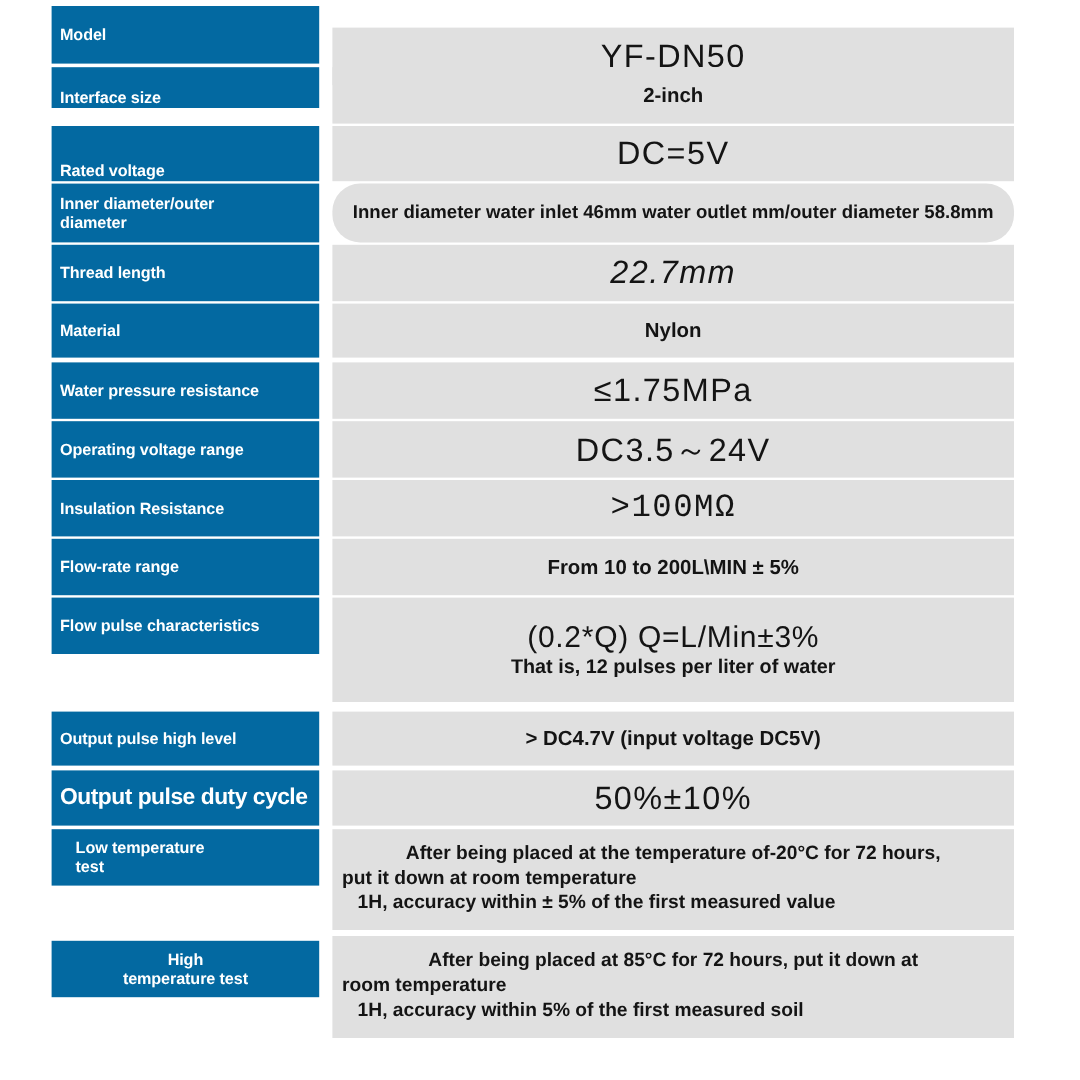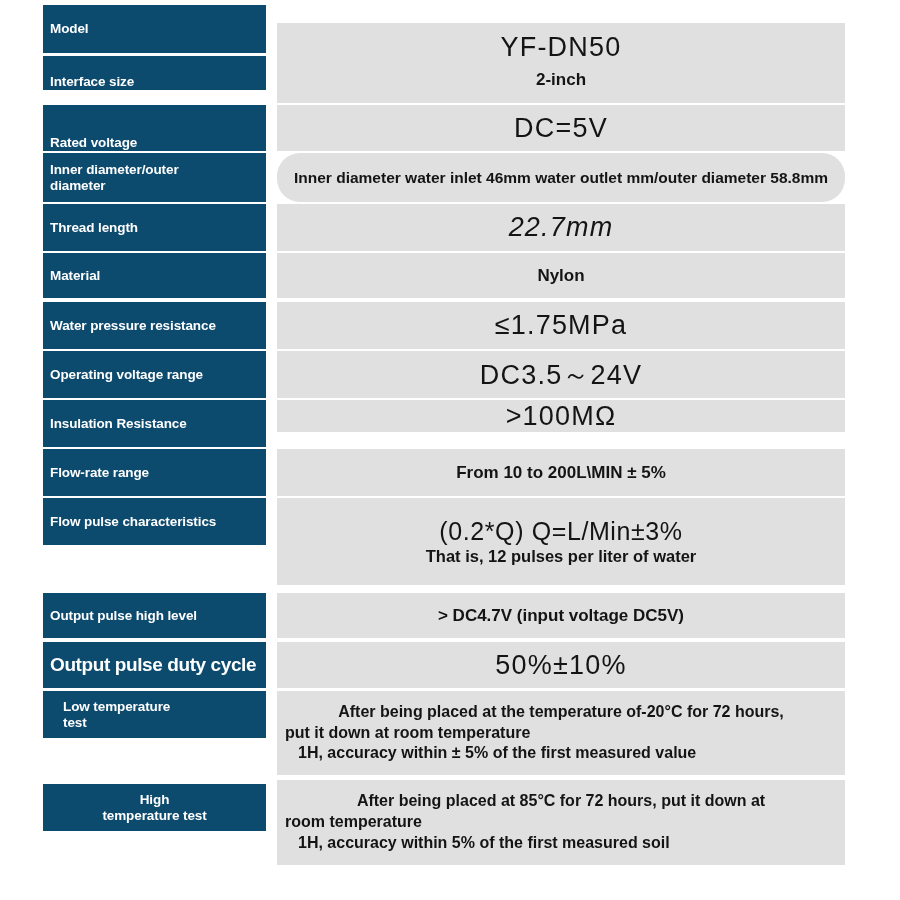--- a/index.html
+++ b/index.html
@@ -27,21 +27,21 @@
     box-sizing: border-box;
     display: flex;
     flex-direction: column;
     justify-content: center;
   }
 
   
   .label-cell {
     left: 43px;
     width: 223px;
-    background: #0c4a6e;
+    background: #0369a1;
     color: #ffffff;
     padding: 0 7px;
     font-weight: bold;
     font-size: 13.5px;
     line-height: 1.18;
     letter-spacing: -0.1px;
     align-items: flex-start;
     text-align: left;
   }
   .label-cell .lbl-line { display: block; width: 100%; }
@@ -142,21 +142,21 @@
   <div class="cell label-cell" style="top:351px;height:47px;">
     <span class="lbl-line">Operating voltage range</span>
   </div>
   <div class="cell value-cell" style="top:351px;height:47px;">
     <span class="val-line v-xl">DC3.5～24V</span>
   </div>
 
   <div class="cell label-cell" style="top:400px;height:47px;">
     <span class="lbl-line">Insulation Resistance</span>
   </div>
-  <div class="cell value-cell" style="top:400px;height:32px;">
+  <div class="cell value-cell" style="top:400px;height:47px;font-family:Liberation Mono, monospace;">
     <span class="val-line v-xl">&gt;100MΩ</span>
   </div>
 
   <div class="cell label-cell" style="top:449px;height:47px;">
     <span class="lbl-line">Flow-rate range</span>
   </div>
   <div class="cell value-cell" style="top:449px;height:47px;">
     <span class="val-line v-md">From 10 to 200L\MIN ± 5%</span>
   </div>
 

